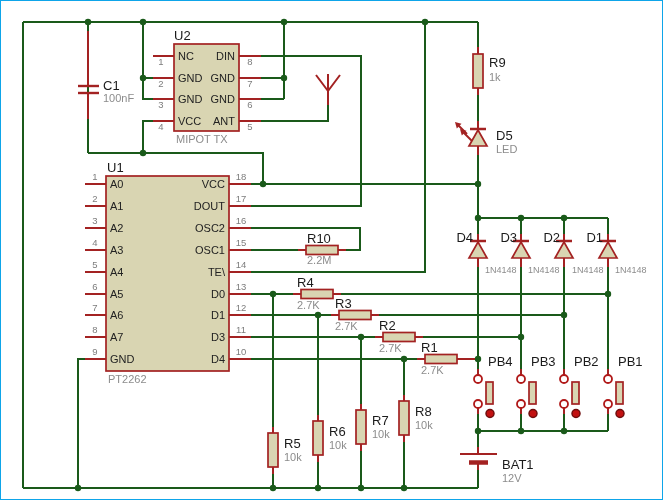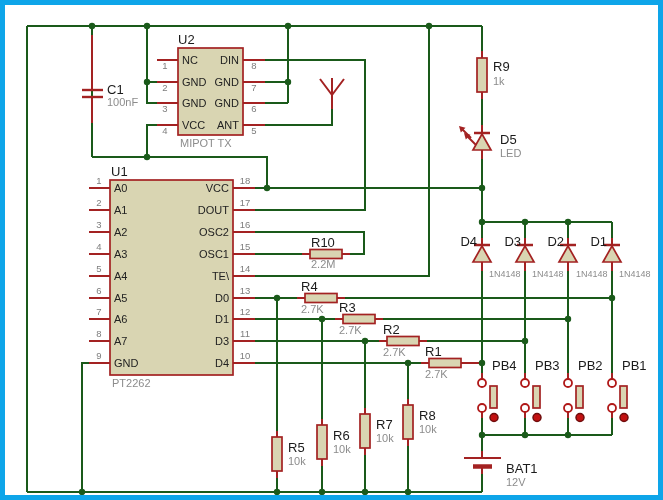--- a/index.html
+++ b/index.html
@@ -1,17 +1,17 @@
 <!DOCTYPE html>
 <html><head>
 <meta charset="utf-8">
 <style>
   html,body{margin:0;padding:0;background:#ffffff;}
   #canvas{position:relative;width:663px;height:500px;background:#ffffff;
-          border:5px solid #0ea5e9;box-sizing:border-box;overflow:hidden;
+          border:1px solid #0ea5e9;box-sizing:border-box;overflow:hidden;
           font-family:"Liberation Sans", sans-serif;text-align:right;}
   svg{position:absolute;left:0;top:0;}
   text{font-family:"Liberation Sans", sans-serif;}
   .ref{font-size:13px;fill:#1b1b1b;}
   .val{font-size:11px;fill:#8c8c8c;}
   .val-sm{font-size:9px;fill:#8c8c8c;}
   .pname{font-size:11px;fill:#222222;}
   .pnum{font-size:9.5px;fill:#7d7d7d;}
   .wire{stroke:#1a5a1a;stroke-width:2;fill:none;}
   .lead{stroke:#a32222;stroke-width:2;fill:none;}

